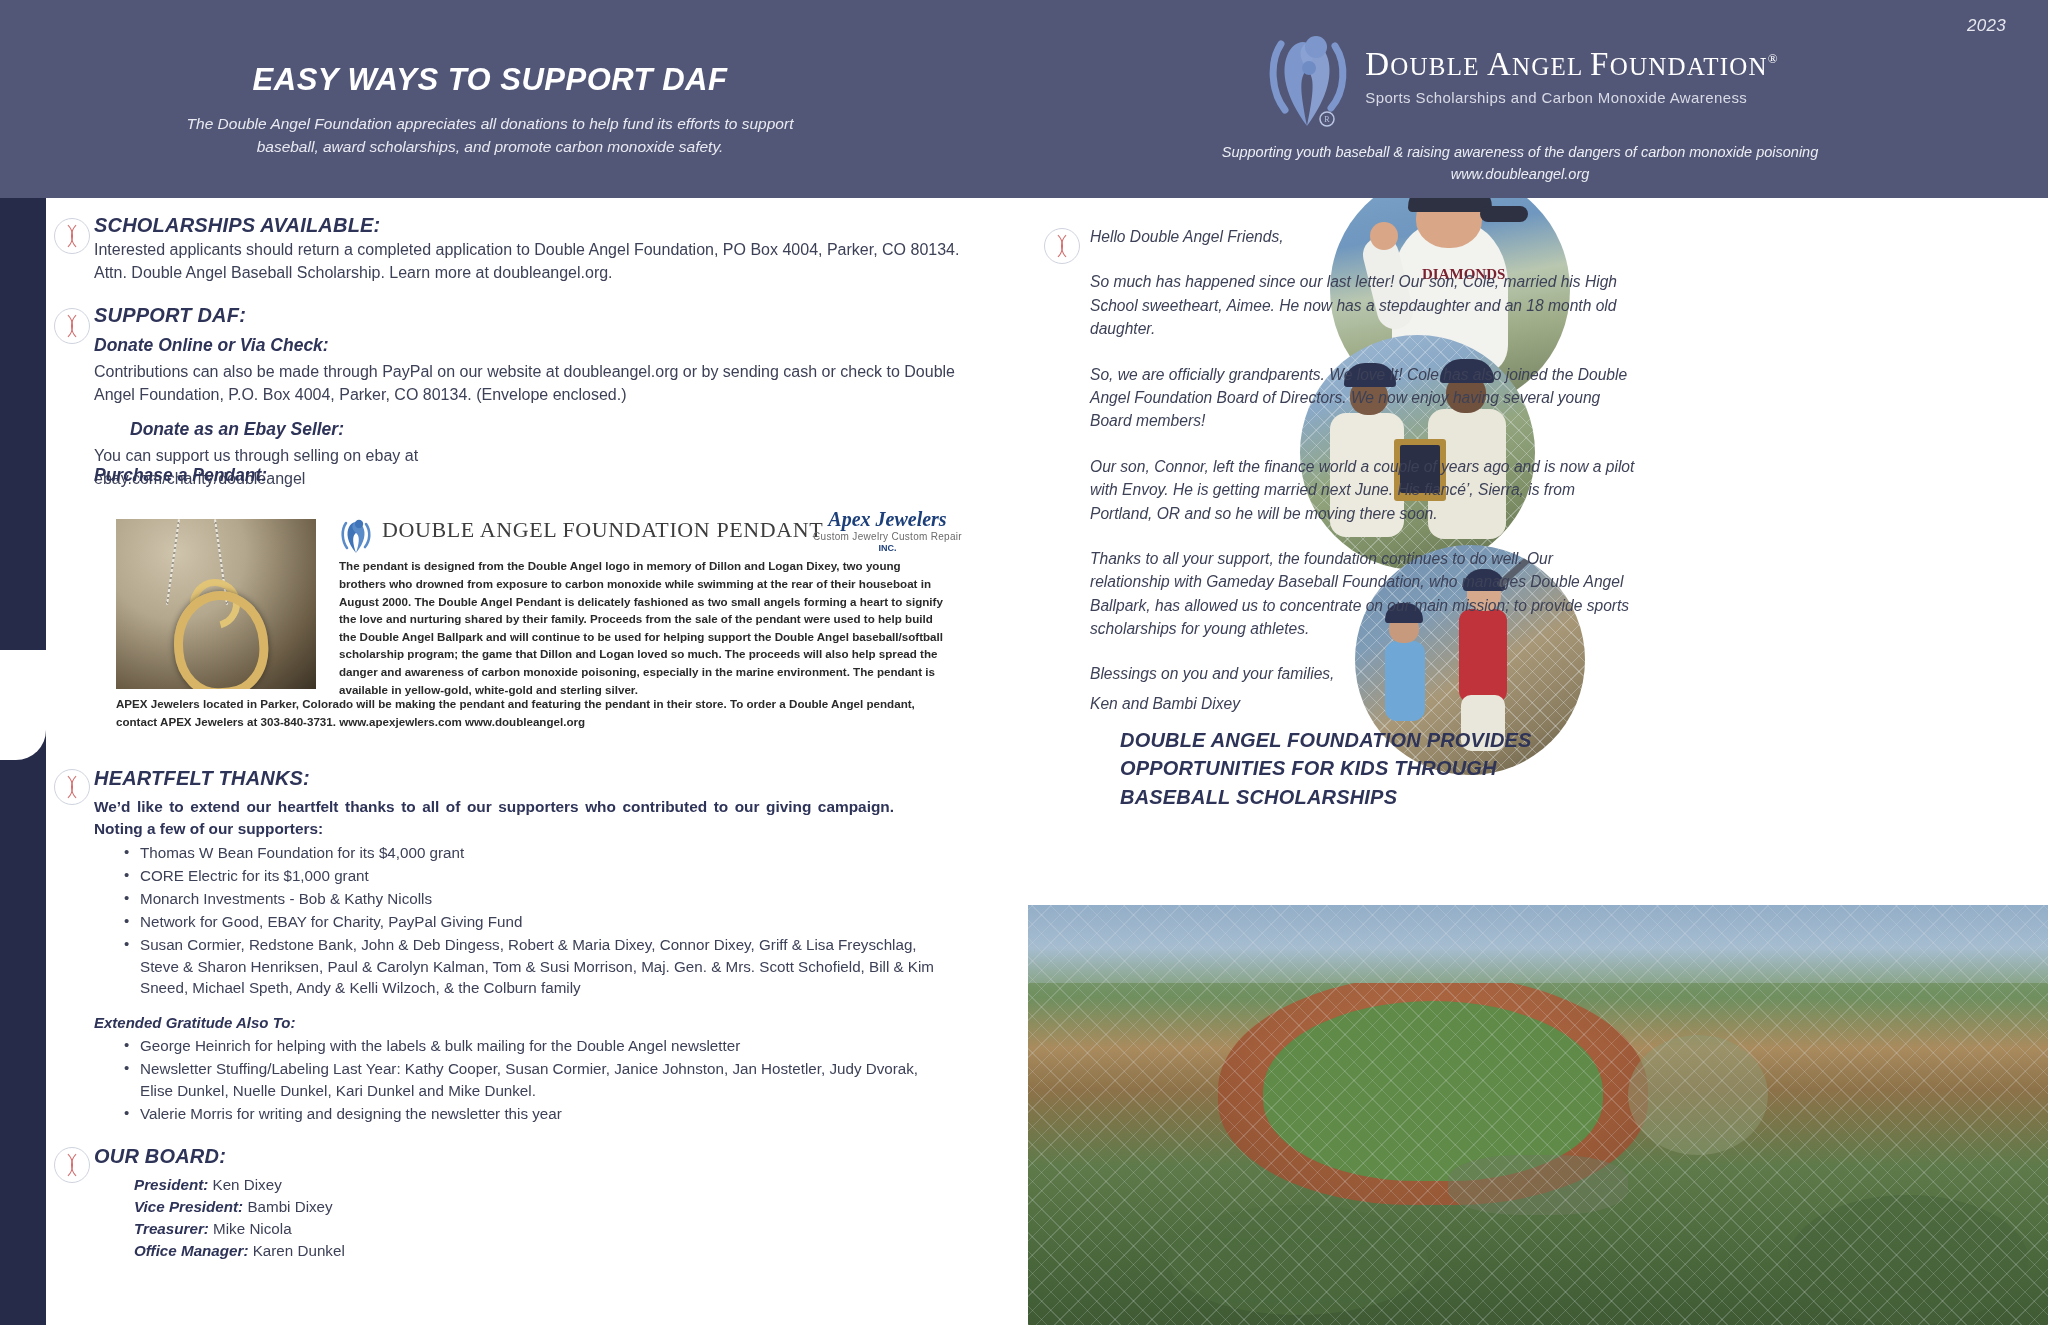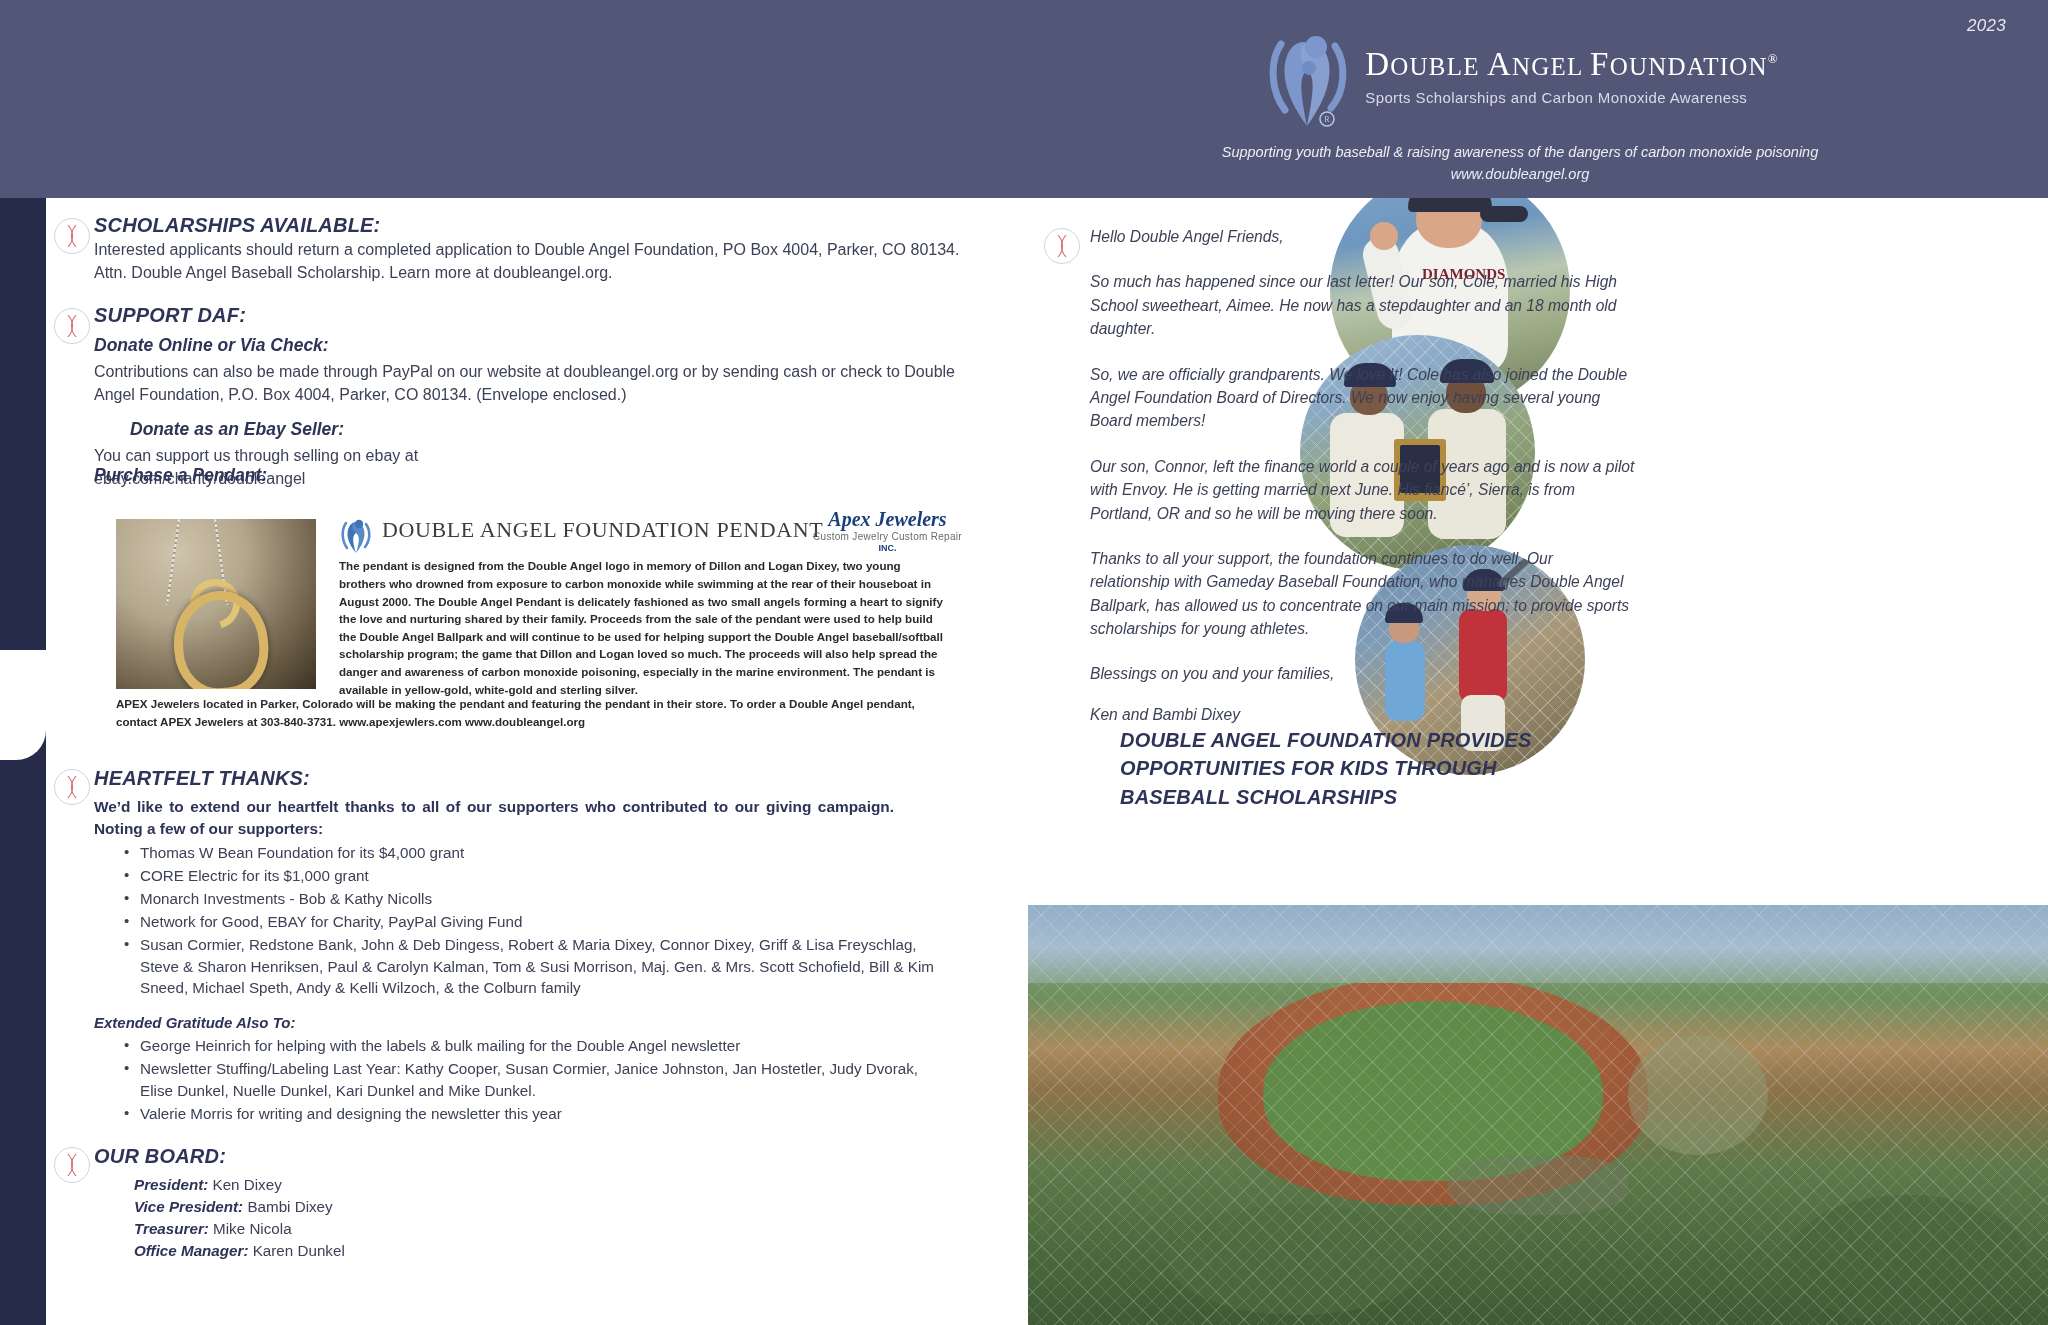--- a/index.html
+++ b/index.html
@@ -245,20 +245,24 @@
   }
 </style>
 </head>
 <body>
 
 <div class="page">
 
   <div class="header">
     <div class="year">2023</div>
 
+    <div class="hdr-left">
+      <div class="hdr-title">EASY WAYS TO SUPPORT DAF</div>
+      <div class="hdr-sub">The Double Angel Foundation appreciates all donations to help fund its efforts to support baseball, award scholarships, and promote carbon monoxide safety.</div>
+    </div>
 
     <div class="hdr-right">
       <div class="logo-row">
         <div class="logo-mark">
           <svg viewBox="0 0 92 110" width="92" height="110" aria-hidden="true">
             <path d="M46 104 C 24 74, 20 50, 26 34 C 31 20, 44 16, 50 24 C 56 32, 50 42, 44 50 C 38 58, 40 74, 46 104 Z" fill="#7d97cc"></path>
             <path d="M46 104 C 68 74, 72 50, 66 34 C 61 20, 48 16, 42 24 C 36 32, 42 42, 48 50 C 54 58, 52 74, 46 104 Z" fill="#8aa2d3" opacity="0.95"></path>
             <circle cx="55" cy="25" r="11" fill="#7d97cc"></circle>
             <circle cx="48" cy="46" r="7" fill="#6f8cc4"></circle>
             <path d="M20 22 C 8 40, 10 70, 24 88" stroke="#7d97cc" stroke-width="7" fill="none" stroke-linecap="round"></path>
@@ -362,21 +366,21 @@
   </div>
 
   <div class="colR">
     <span class="ball-r"></span>
     <div class="letter">
       <p>Hello Double Angel Friends,</p>
       <p>So much has happened since our last letter! Our son, Cole, married his High School sweetheart, Aimee. He now has a stepdaughter and an 18 month old daughter.</p>
       <p>So, we are officially grandparents. We love It! Cole has also joined the Double Angel Foundation Board of Directors. We now enjoy having several young Board members!</p>
       <p>Our son, Connor, left the finance world a couple of years ago and is now a pilot with Envoy. He is getting married next June. His fiancé’, Sierra, is from Portland, OR and so he will be moving there soon.</p>
       <p>Thanks to all your support, the foundation continues to do well. Our relationship with Gameday Baseball Foundation, who manages Double Angel Ballpark, has allowed us to concentrate on our main mission; to provide sports scholarships for young athletes.</p>
-      <p style="margin-bottom:17px;">Blessings on you and your families,</p>
+      <p style="margin-bottom:6px;">Blessings on you and your families,</p>
       <p>Ken and Bambi Dixey</p>
     </div>
 
     <div class="slogan">
       <div>DOUBLE ANGEL FOUNDATION PROVIDES</div>
       <div>OPPORTUNITIES FOR KIDS THROUGH</div>
       <div>BASEBALL SCHOLARSHIPS</div>
     </div>
   </div>
 

